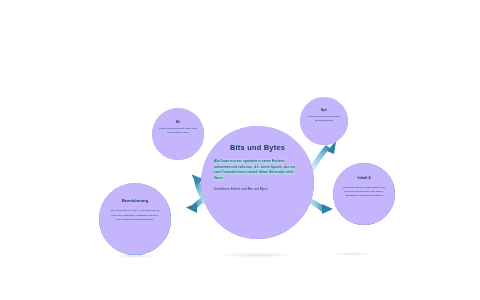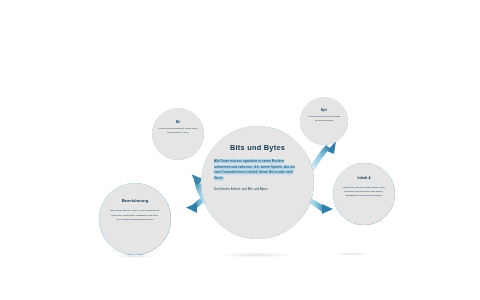--- a/index.html
+++ b/index.html
@@ -25,21 +25,21 @@
     position: absolute;
     left: 0; top: 0;
     width: 480px;
     height: 300px;
   }
   
   .bubble {
     position: absolute;
     border-radius: 50%;
     box-sizing: border-box;
-    background: #e5e5e5;
+    background: #c4b5fd;
     text-align: center;
     overflow: hidden;
   }
   .bubble-inner {
     position: absolute;
     left: 0; top: 0;
     width: 100%;
     height: 100%;
     display: flex;
     flex-direction: column;

